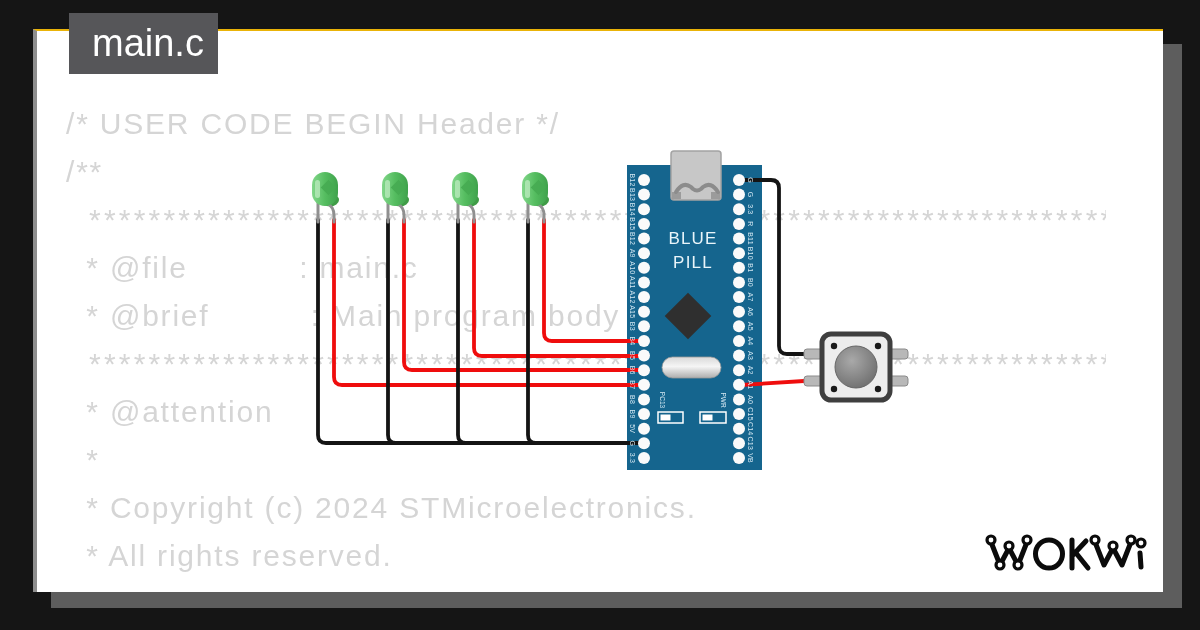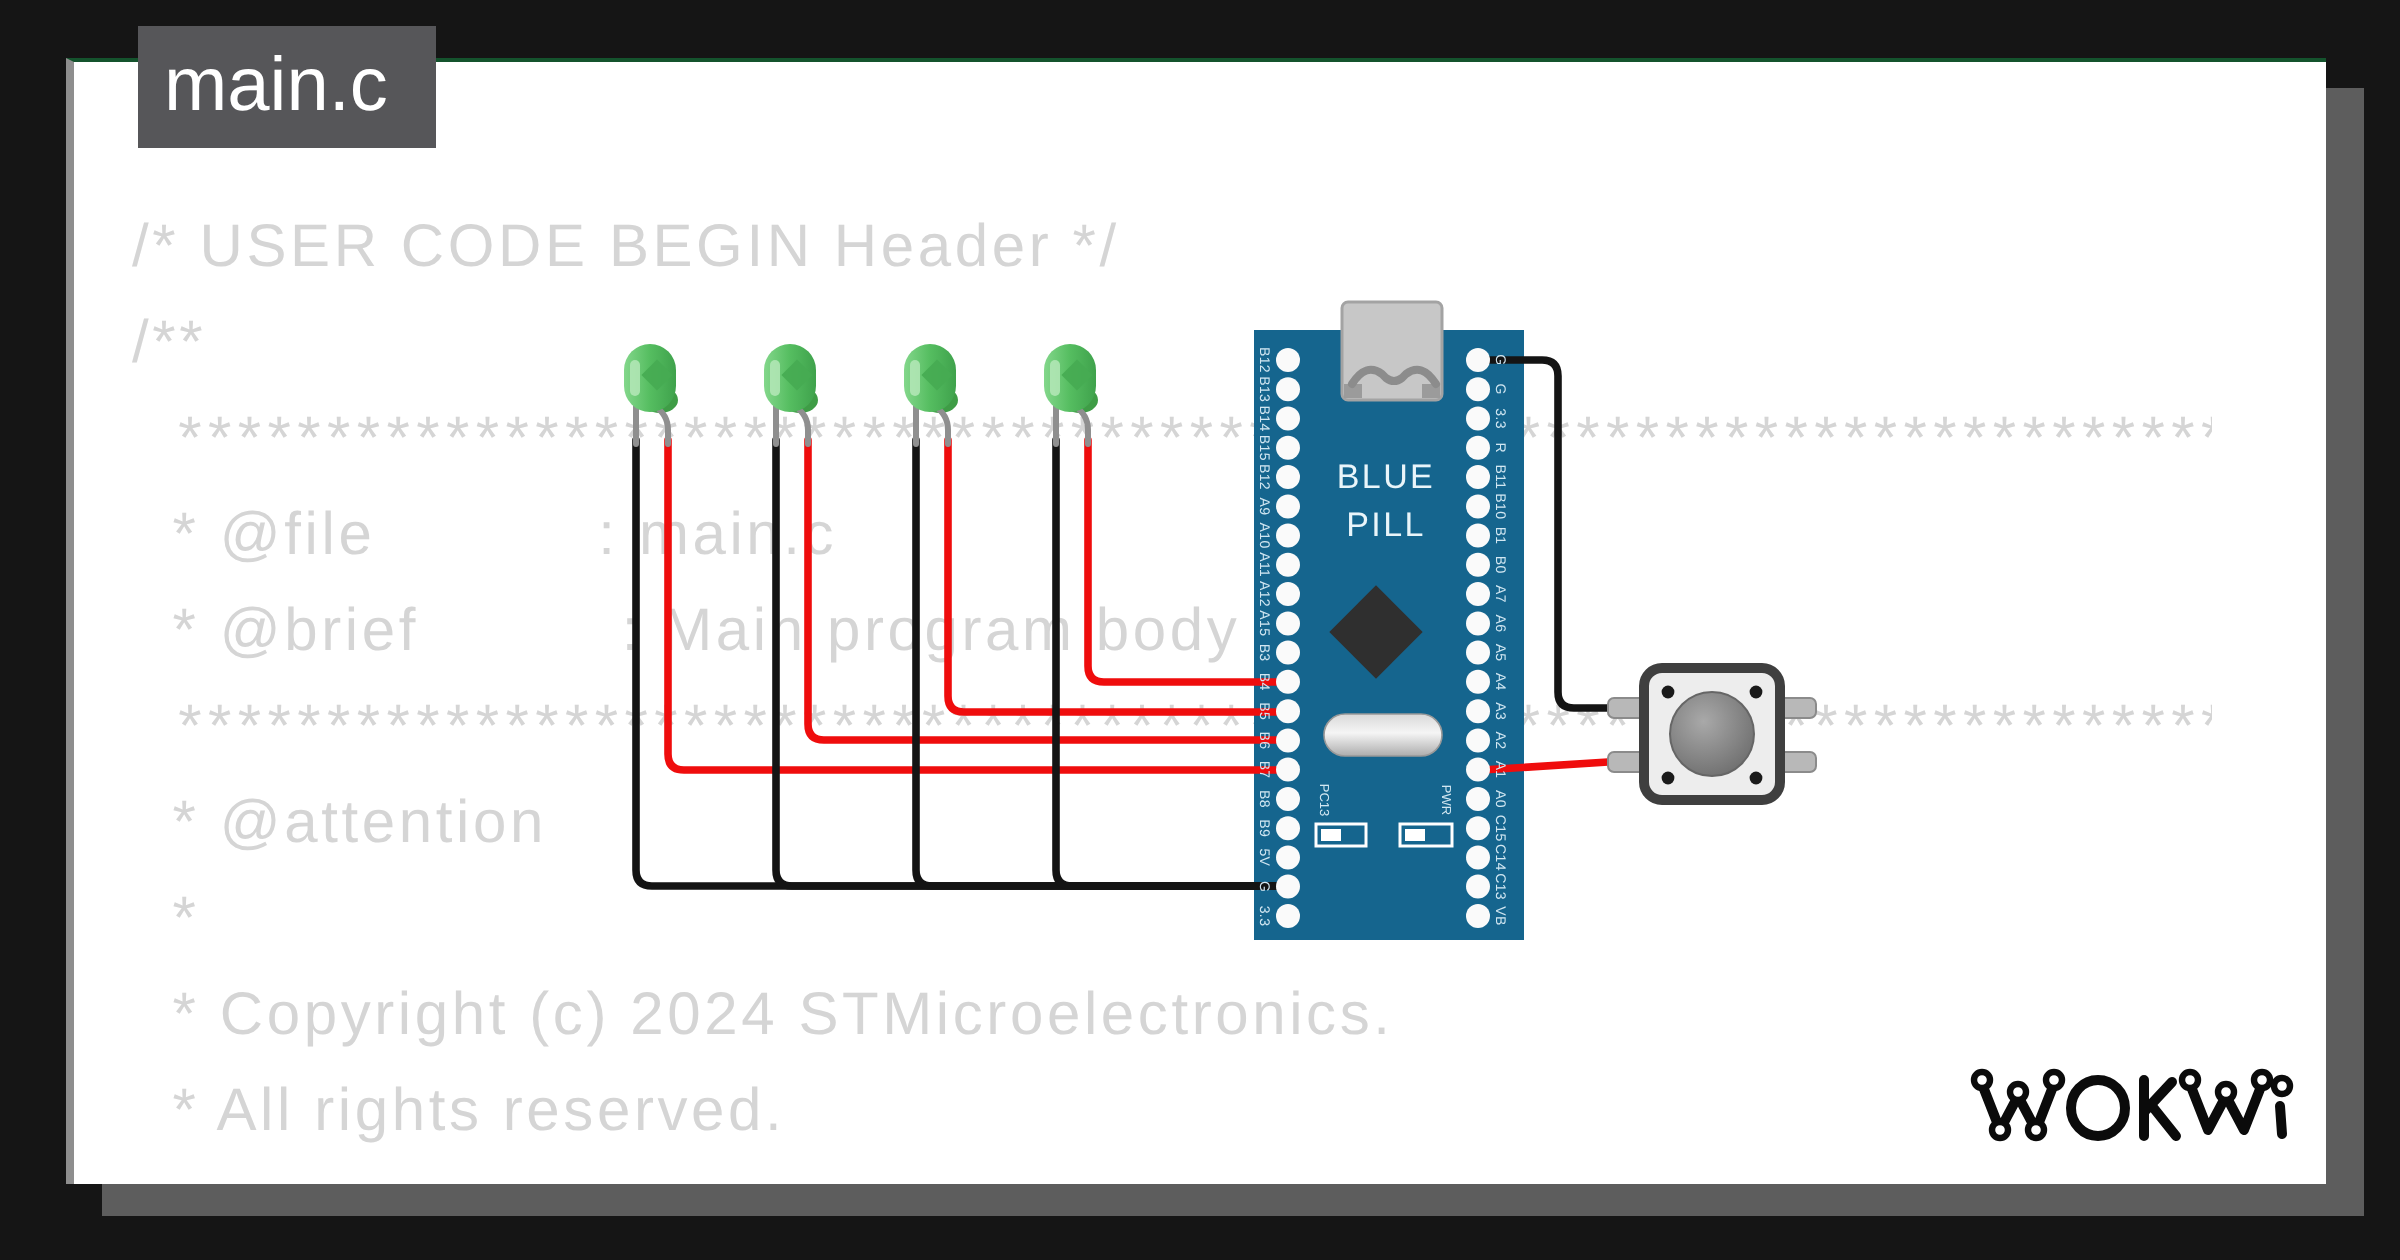--- a/index.html
+++ b/index.html
@@ -1,25 +1,25 @@
 <!DOCTYPE html>
 <html style="--background: #151515; --card: #ffffff; --shadow: #5d5d5d; --tab_bg: #565659; --code_text: #d5d5d5; --board: #15658e; --wire_red: #ef0d0d; --wire_black: #141414; --led_green: #55bd60;"><head>
 <meta charset="utf-8">
 <style>
   html,body{margin:0;padding:0;background:var(--background,#151515);}
   #page{position:relative;width:1200px;height:630px;overflow:hidden;
         font-family:"Liberation Sans",sans-serif;background:var(--background,#151515);}
   #card-shadow{position:absolute;left:51px;top:44px;width:1131px;height:564px;
         background:var(--shadow,#5d5d5d);}
   #card{position:absolute;left:33px;top:29px;width:1126px;height:561px;
-        background:var(--card,#ffffff);border-left:4px solid #8e8e8e;border-top:2px solid #14532d;
+        background:var(--card,#ffffff);border-left:4px solid #8e8e8e;border-top:2px solid #eab308;
         overflow:hidden;}
   #file-tab{position:absolute;left:69px;top:13px;width:149px;height:61px;
         background:var(--tab_bg,#565659);color:#ffffff;display:flex;align-items:center;
-        padding-left:13px;box-sizing:border-box;font-size:38px;z-index:30;}
+        padding-left:23px;box-sizing:border-box;font-size:38px;z-index:30;}
   #code-block{position:absolute;left:29px;top:69px;width:1040px;height:492px;overflow:hidden;
         color:var(--code_text,#d5d5d5);font-size:30px;line-height:48px;white-space:pre;z-index:1;}
   .code-line{height:48px;letter-spacing:1.8px;}
   .code-line.stars{letter-spacing:3.2px;}
   #circuit-svg{position:absolute;left:0;top:0;z-index:10;}
   #circuit-svg text{font-family:"Liberation Sans",sans-serif;}
   .wire{fill:none;stroke-width:3.8;stroke-linecap:round;}
   .wire-red{stroke:var(--wire_red,#ef0d0d);}
   .wire-black{stroke:var(--wire_black,#141414);}
   .lead{fill:none;stroke:#8f8f8f;stroke-width:3;stroke-linecap:round;}

